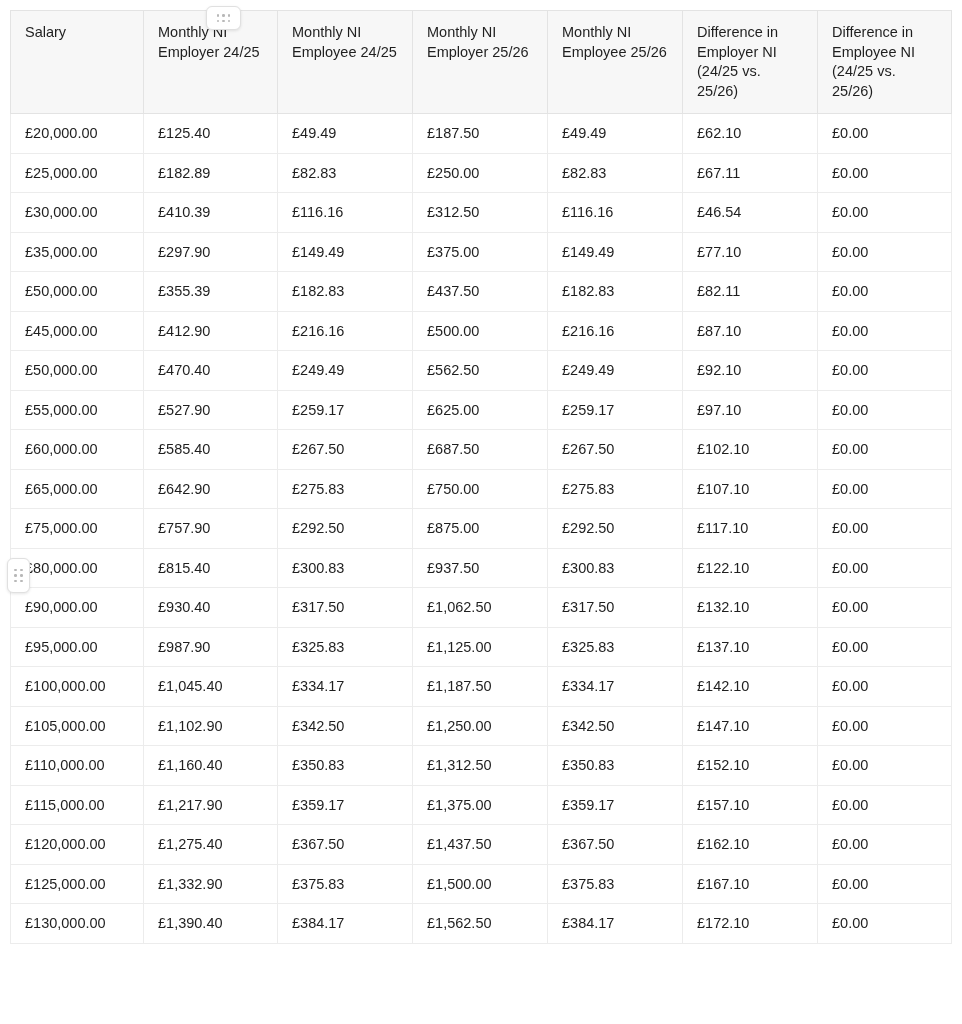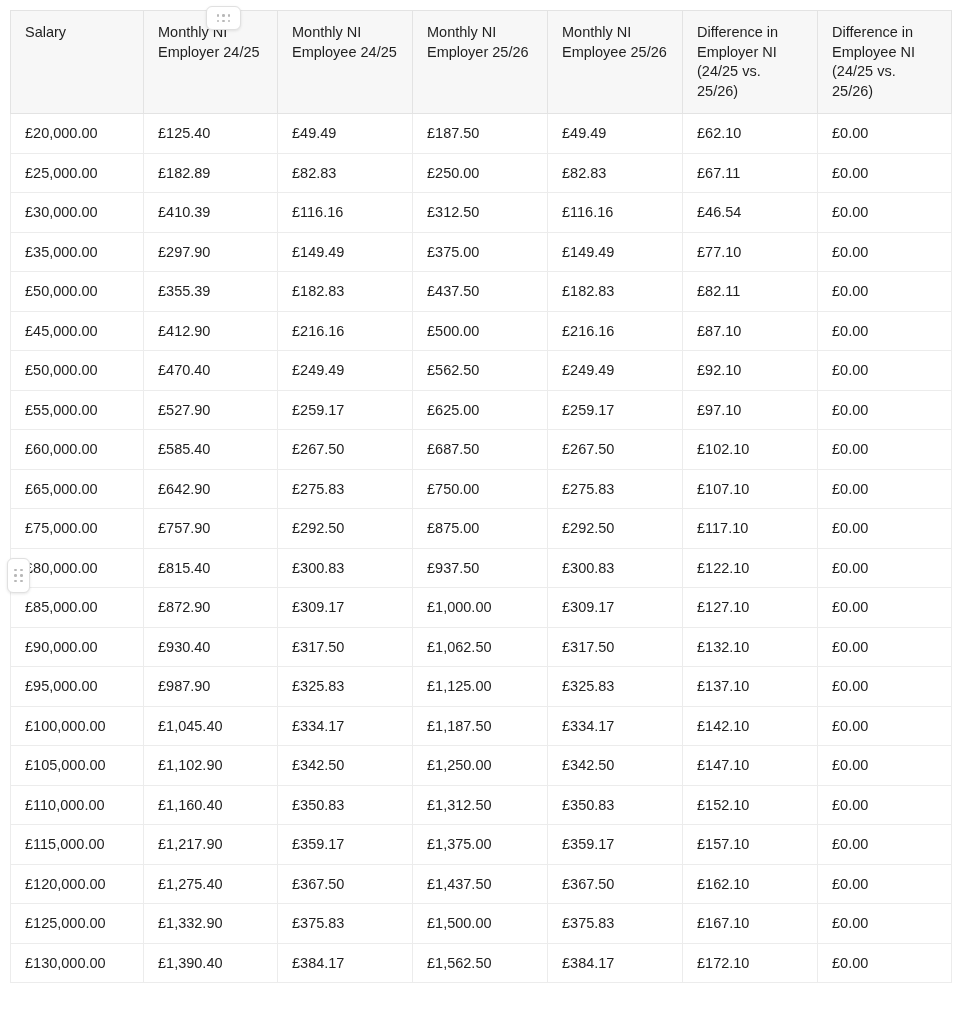--- a/index.html
+++ b/index.html
@@ -243,29 +243,20 @@
         <tr>
           <td>£80,000.00</td>
           <td>£815.40</td>
           <td>£300.83</td>
           <td>£937.50</td>
           <td>£300.83</td>
           <td>£122.10</td>
           <td>£0.00</td>
         </tr>
         <tr>
-          <td>£85,000.00</td>
-          <td>£872.90</td>
-          <td>£309.17</td>
-          <td>£1,000.00</td>
-          <td>£309.17</td>
-          <td>£127.10</td>
-          <td>£0.00</td>
-        </tr>
-        <tr>
           <td>£90,000.00</td>
           <td>£930.40</td>
           <td>£317.50</td>
           <td>£1,062.50</td>
           <td>£317.50</td>
           <td>£132.10</td>
           <td>£0.00</td>
         </tr>
         <tr>
           <td>£95,000.00</td>

